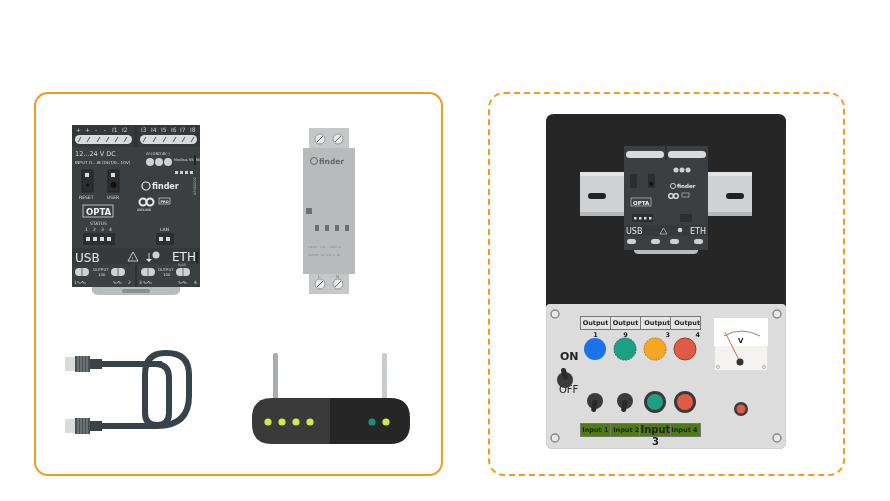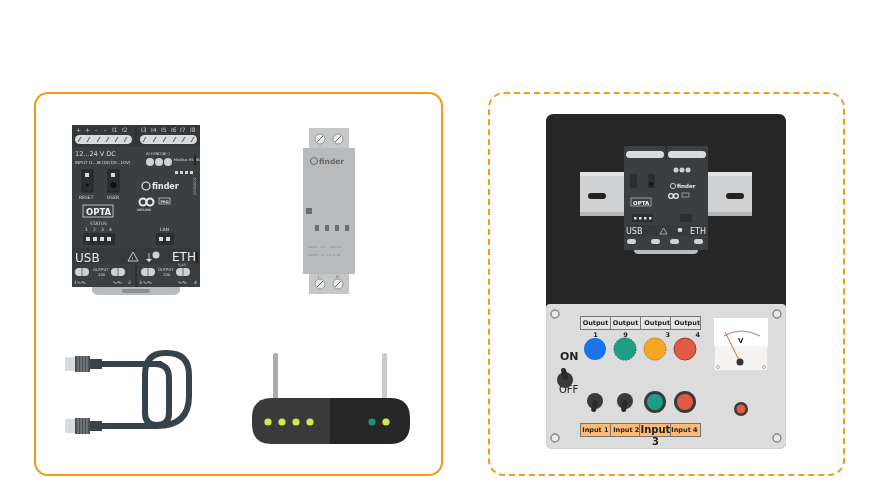--- a/index.html
+++ b/index.html
@@ -294,21 +294,21 @@
     </g>
   </svg>
 
   <div style="position:absolute;left:580px;top:316px;width:121px;height:14px;display:flex;border:1px solid #777;background:#e5e5e5">
     <div style="flex:1;font-size:6.5px;font-weight:bold;color:#222;text-align:center;line-height:12px;border-right:1px solid #777">Output 1</div>
     <div style="flex:1;font-size:6.5px;font-weight:bold;color:#222;text-align:center;line-height:12px;border-right:1px solid #777">Output 9</div>
     <div style="flex:1;font-size:6.5px;font-weight:bold;color:#222;text-align:right;line-height:12px;border-right:1px solid #777">Output 3</div>
     <div style="flex:1;font-size:6.5px;font-weight:bold;color:#222;text-align:right;line-height:12px">Output 4</div>
   </div>
 
-  <div style="position:absolute;left:580px;top:423px;width:121px;height:14px;display:flex;border:1px solid #777;background:#fdba74">
+  <div style="position:absolute;left:580px;top:423px;width:121px;height:14px;display:flex;border:1px solid #777;background:#4d7c0f">
     <div style="flex:1;font-size:6.5px;font-weight:bold;color:#222;text-align:center;line-height:12px;border-right:1px solid #777">Input 1</div>
     <div style="flex:1;font-size:6.5px;font-weight:bold;color:#222;text-align:right;line-height:12px;border-right:1px solid #777">Input 2</div>
     <div style="flex:1;font-size:10px;font-weight:bold;color:#222;text-align:center;line-height:12px;border-right:1px solid #777">Input 3</div>
     <div style="flex:1;font-size:6.5px;font-weight:bold;color:#222;line-height:12px">Input 4</div>
   </div>
 
   <div style="position:absolute;left:560px;top:350px;font-size:11px;font-weight:bold;color:#222">ON</div>
   <div style="position:absolute;left:559px;top:384px;font-size:10px;font-weight:normal;color:#222">OFF</div>
 
   <svg style="position:absolute;left:550px;top:330px" width="230" height="95" viewBox="0 0 230 95">

